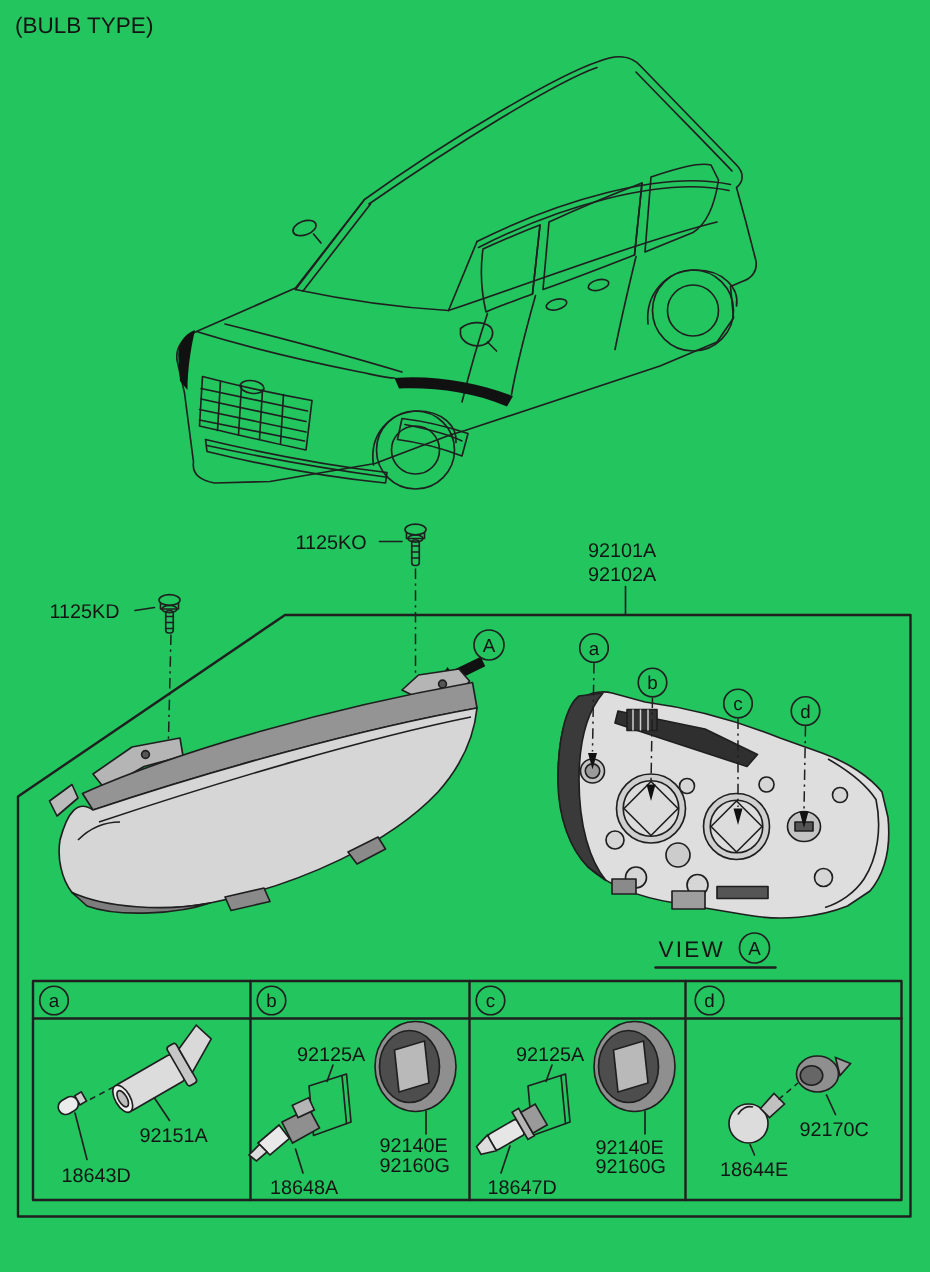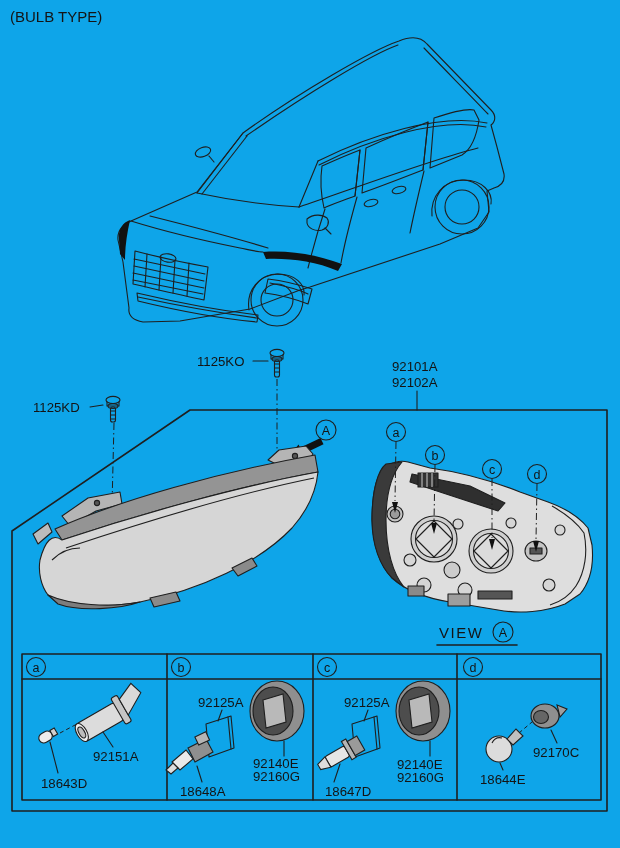--- a/index.html
+++ b/index.html
@@ -1,16 +1,16 @@
 <!DOCTYPE html>
 <html><head>
 <meta charset="utf-8">
 <style>
   html,body{margin:0;padding:0;background:#fff;}
-  .canvas{position:relative;width:620px;height:848px;background:#0ea5e9;overflow:hidden;
+  .canvas{position:relative;width:620px;height:848px;background:#22c55e;overflow:hidden;
           font-family:"Liberation Sans",sans-serif;}
   svg{display:block;}
   svg text{font-family:"Liberation Sans",sans-serif;fill:#141414;}
   .lbl{font-size:13.2px;}
   .title{font-size:15px;}
   .view-word{font-size:15px;letter-spacing:1.5px;}
   .circ-letter{font-size:12.5px;text-anchor:middle;}
   .line{stroke:#1f1f1f;fill:none;stroke-width:1.1;stroke-linecap:round;stroke-linejoin:round;}
   .thick{stroke-width:1.6;}
   .dashdot{stroke:#1f1f1f;fill:none;stroke-width:1;stroke-dasharray:7 3 1.5 3;}

